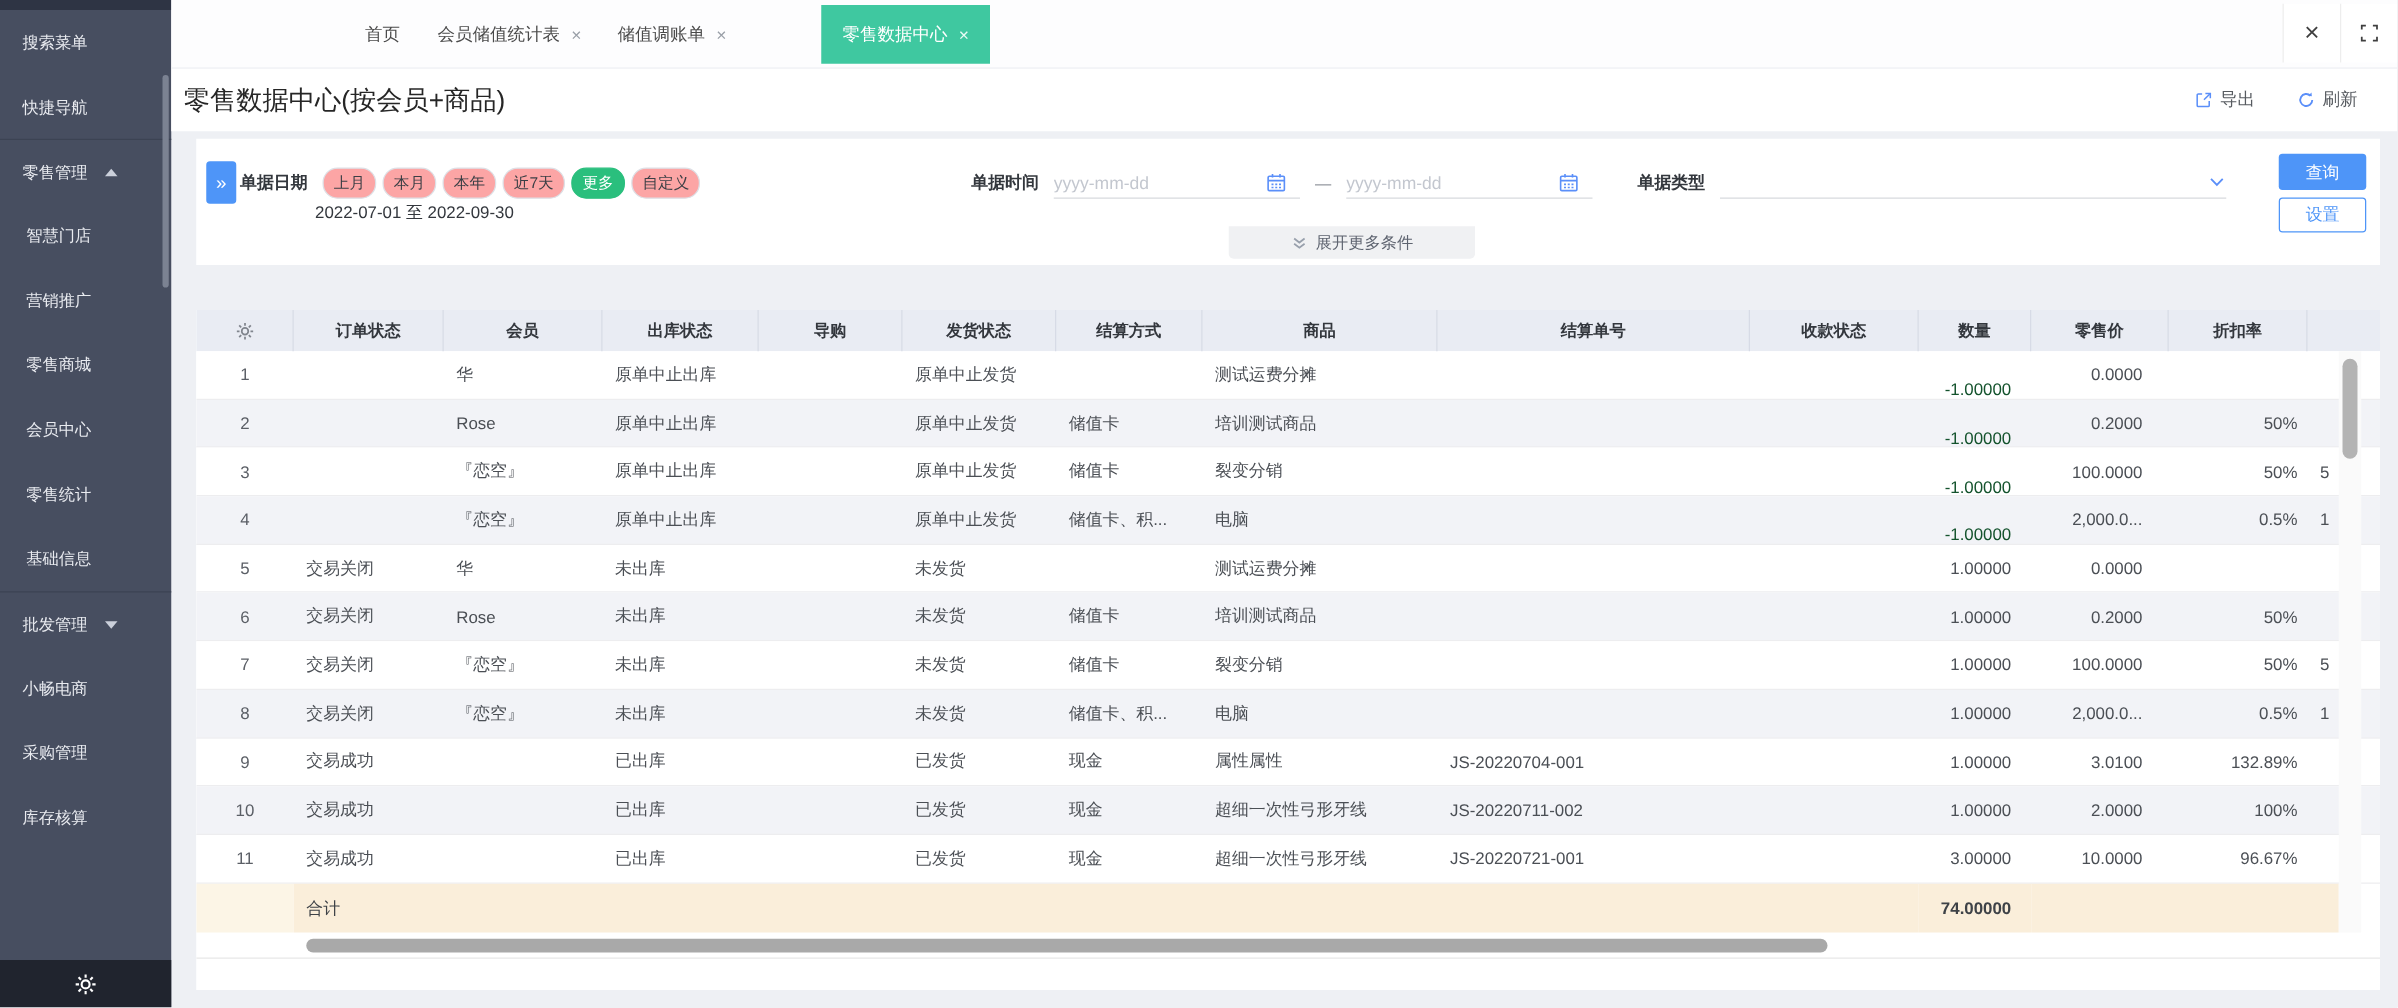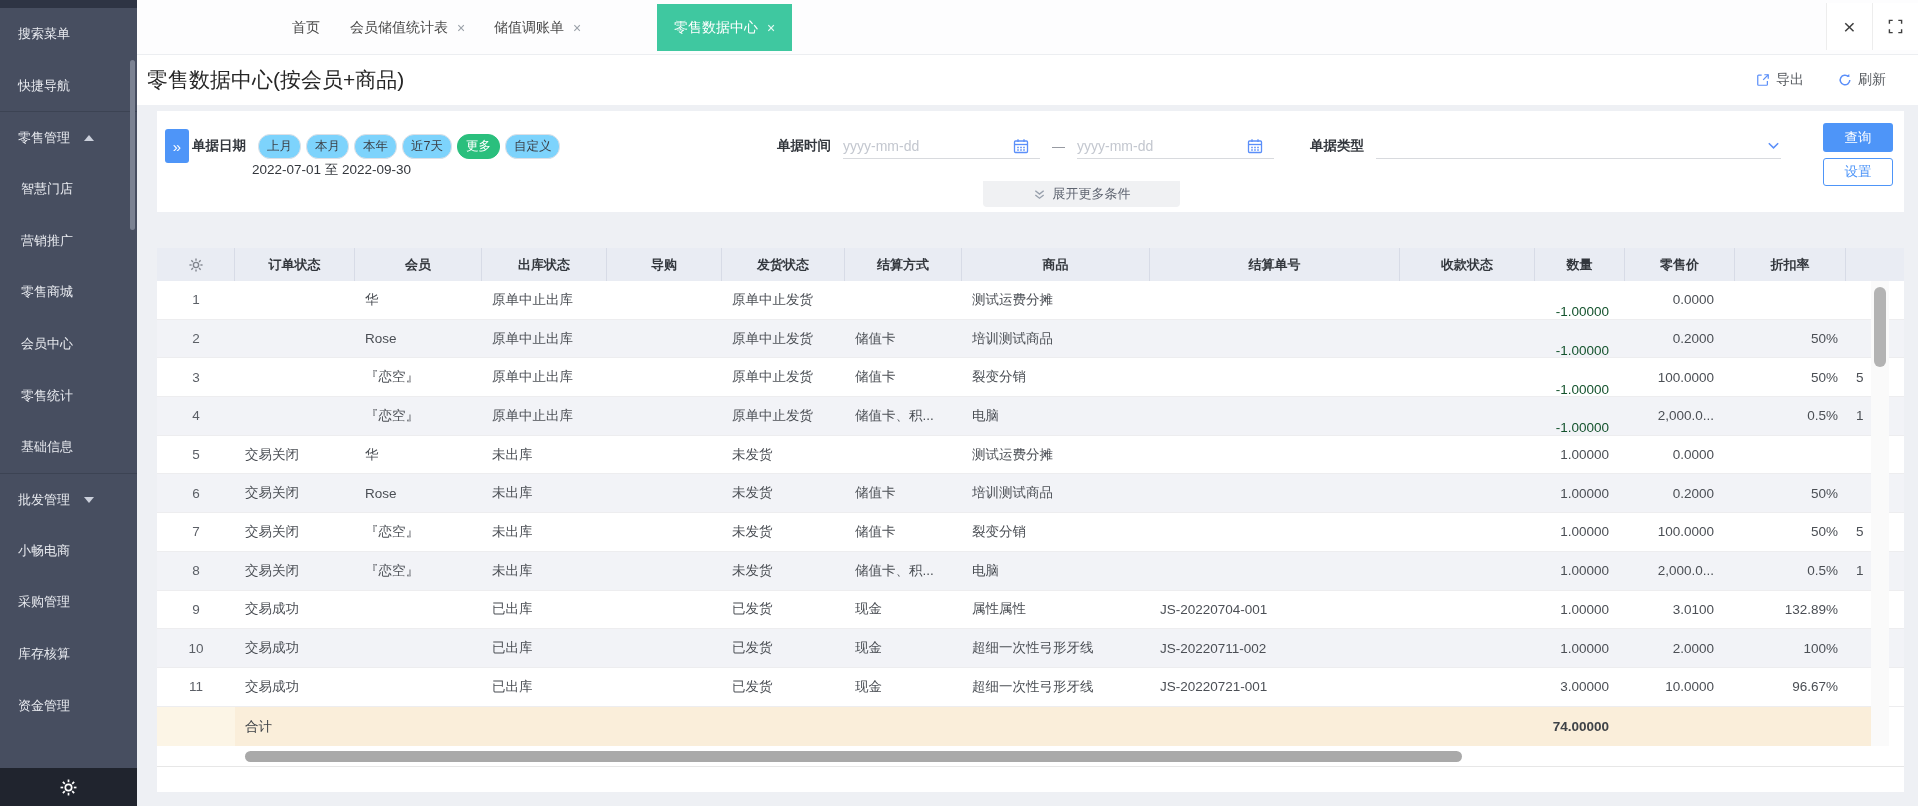--- a/index.html
+++ b/index.html
@@ -39,21 +39,21 @@
   .page-title { position:absolute; left:10px; top:0; height:50px; display:flex; align-items:center; font-size:21px; color:#262626; font-weight:500; }
   .title-tools { position:absolute; right:32px; top:0; height:50px; display:flex; align-items:center; gap:34px; }
   .tool-link { display:flex; align-items:center; gap:6px; font-size:14px; color:#575B60; cursor:pointer; }
 
   
   .filter-card { position:absolute; left:157px; top:111px; width:1747px; height:101px; background:#fff; }
   .collapse-btn { position:absolute; left:8px; top:18px; width:24px; height:34px; background:#4E95F8; border-radius:3px; color:#fff; font-size:15px; display:flex; align-items:center; justify-content:center; cursor:pointer; }
   .f-row { position:absolute; top:22px; height:26px; display:flex; align-items:center; }
   .f-label { font-size:13.5px; color:#33373D; font-weight:600; margin-right:12px; white-space:nowrap; }
   .pills { display:flex; align-items:center; gap:5px; }
-  .pill { border:1px solid #DDE0E6; border-radius:12px; background:#7dd3fc; padding:3px 8px; font-size:12.5px; color:#3B3F45; cursor:pointer; white-space:nowrap; }
+  .pill { border:1px solid #DDE0E6; border-radius:12px; background:#fca5a5; padding:3px 8px; font-size:12.5px; color:#3B3F45; cursor:pointer; white-space:nowrap; }
   .pill.green { background:#2ABF7D; border-color:#2ABF7D; color:#fff; }
   .date-range { position:absolute; left:95px; top:50px; font-size:13.5px; color:#33373D; }
   .date-field { display:flex; align-items:center; width:197px; border-bottom:1px solid #D8DADE; height:26px; }
   .date-field input { border:none; outline:none; width:170px; font-size:14px; color:#333; font-family:inherit; }
   .date-field input::placeholder { color:#C3C7CF; }
   .dash { margin:0 12px; color:#8A8E96; font-size:13px; }
   .select-field { display:flex; align-items:center; justify-content:flex-end; width:405px; border-bottom:1px solid #D8DADE; height:26px; cursor:pointer; }
   .btn { width:70px; height:29px; border-radius:3px; font-size:13.5px; display:flex; align-items:center; justify-content:center; cursor:pointer; }
   .btn.primary { position:absolute; left:1666px; top:12px; background:#4E95F8; color:#fff; }
   .btn.ghost { position:absolute; left:1666px; top:47px; height:28px; background:#fff; border:1px solid #4E95F8; color:#4E95F8; }
@@ -122,23 +122,20 @@
           <span class="tri down"></span>
         </div>
         <div class="side-item leaf">
           <span>小畅电商</span>
         </div>
         <div class="side-item leaf">
           <span>采购管理</span>
         </div>
         <div class="side-item leaf">
           <span>库存核算</span>
-        </div>
-        <div class="side-item leaf">
-          <span>资金管理</span>
         </div>
       </div>
     <div class="sidebar-scrollthumb"></div>
     <div class="sidebar-bottom">
       <span class="icon">
           <svg viewBox="0 0 16 16" width="17" height="17">
             <use href="#gu"></use>
           </svg>
         </span>
     </div>

